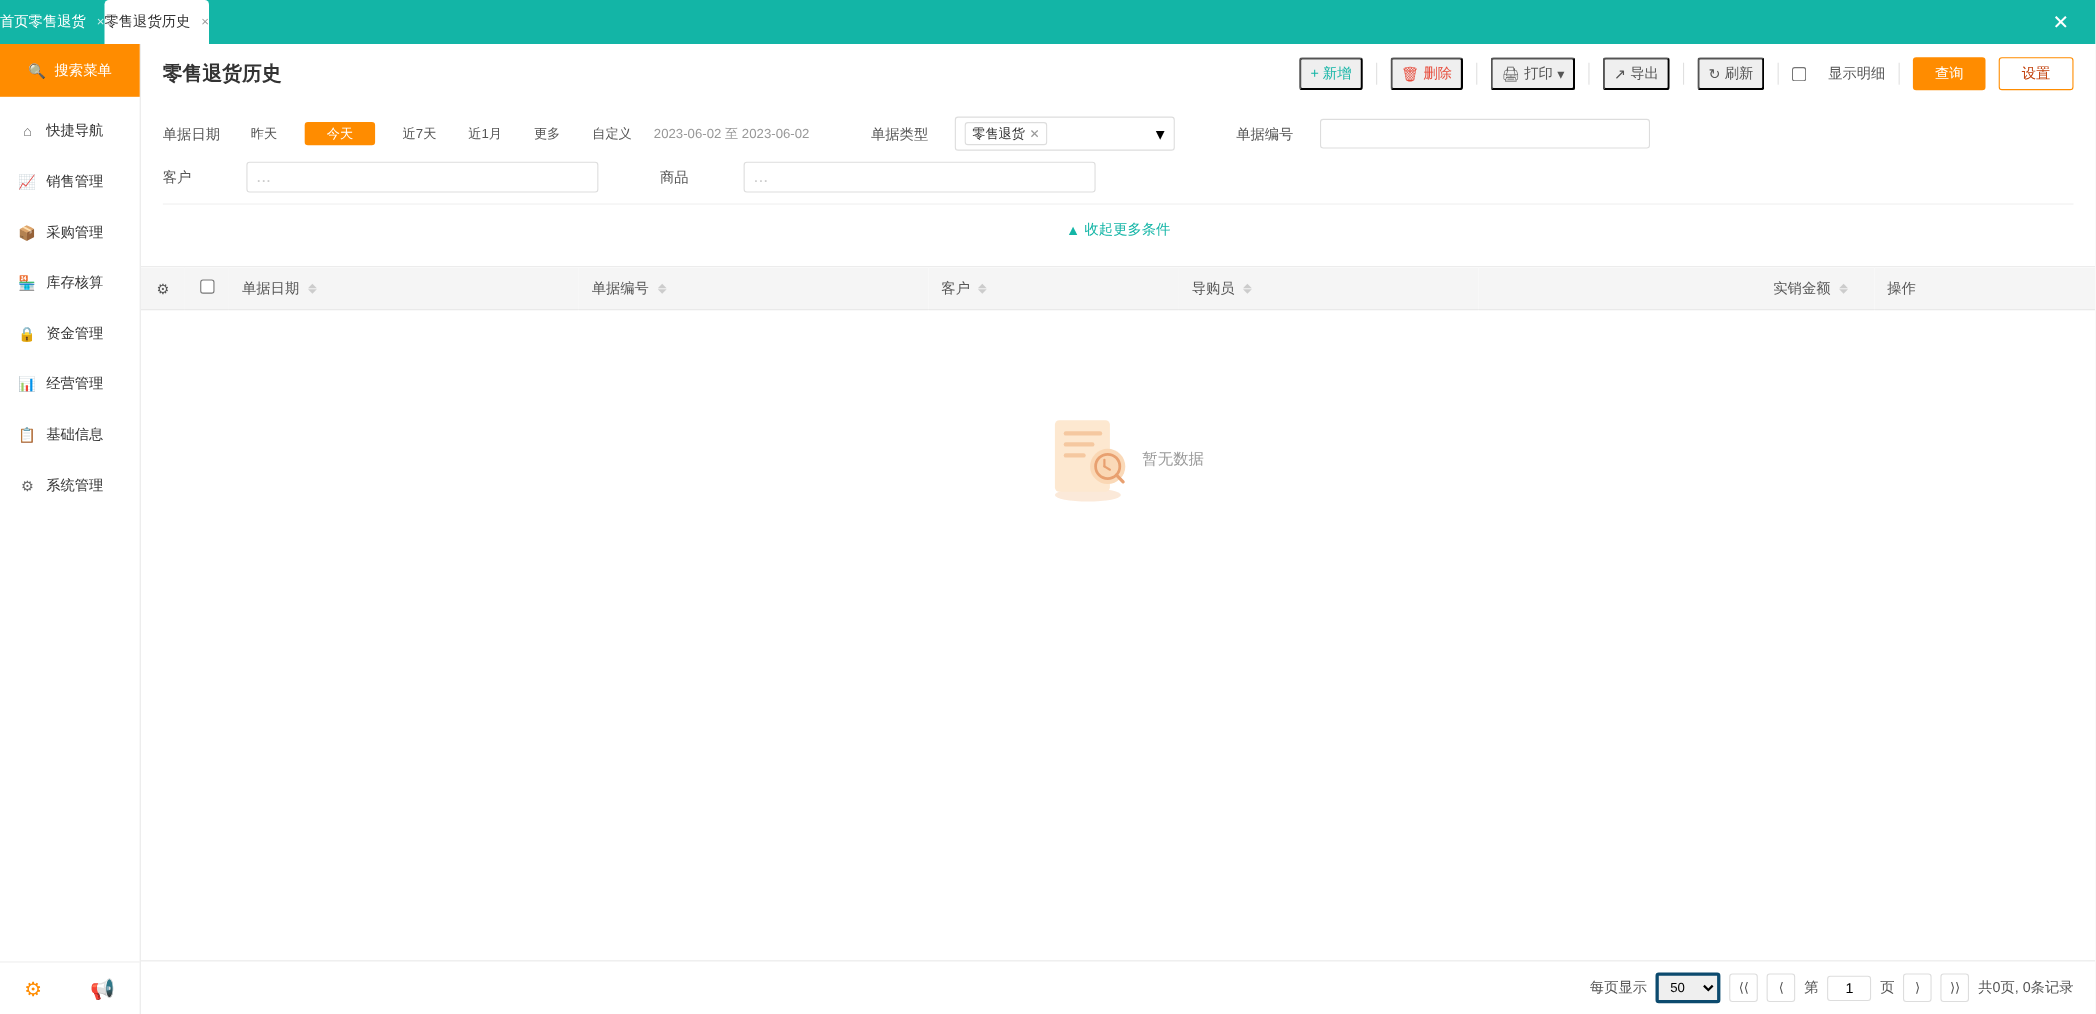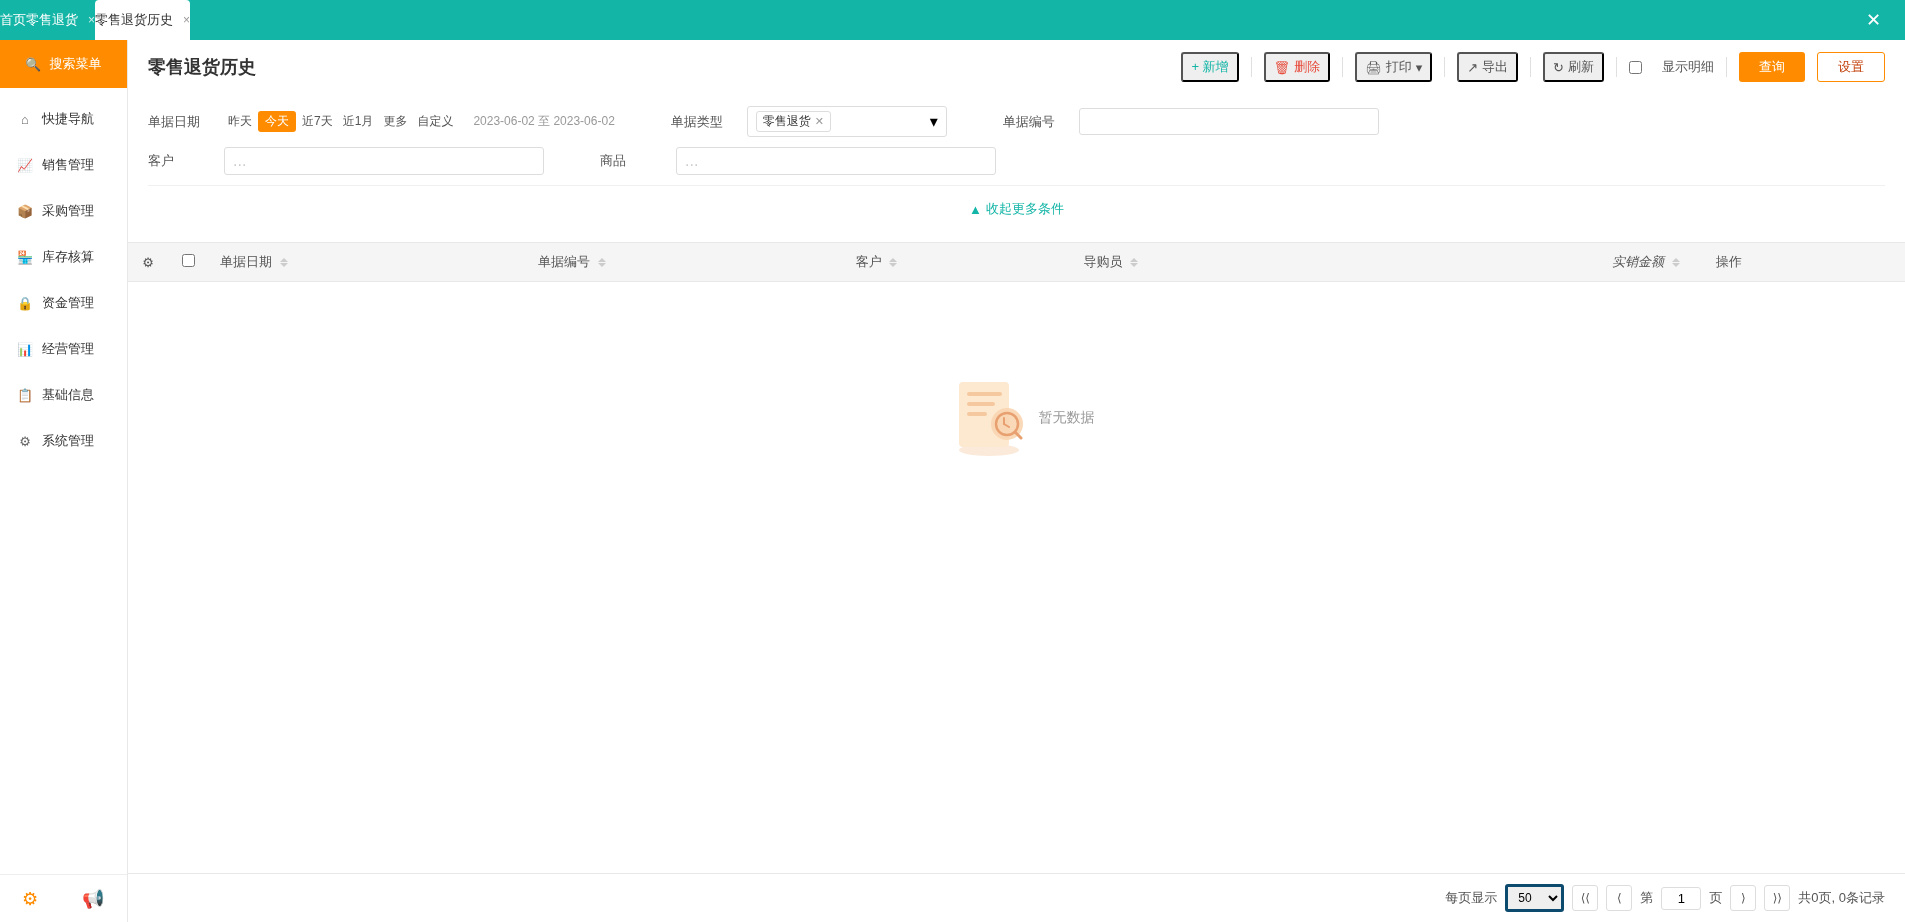--- a/index.html
+++ b/index.html
@@ -209,34 +209,34 @@
     }
     .filter-label {
       font-size: 13px;
       color: #555;
       white-space: nowrap;
       min-width: 60px;
     }
     .date-filter {
       display: flex;
       align-items: center;
-      gap: 2px;
+      gap: 21px;
       flex-wrap: wrap;
     }
     .date-quick-btn {
       font-size: 12px;
       color: #555;
       cursor: pointer;
       padding: 2px 4px;
     }
     .date-quick-btn.active {
       background: #ff8c00;
       color: #fff;
       border-radius: 3px;
-      padding: 2px 7px;
+      padding: 2px 20px;
     }
     .date-range-text {
       font-size: 12px;
       color: #999;
     }
     .filter-select-wrapper {
       display: flex;
       align-items: center;
       border: 1px solid #ddd;
       border-radius: 3px;
@@ -308,21 +308,21 @@
       font-size: 13px;
       color: #555;
       font-weight: 500;
       white-space: nowrap;
       text-align: left;
       border-bottom: 1px solid #e8e8e8;
     }
     th.sortable {
       cursor: pointer;
     }
-    th.right { text-align: right; font-style: italic; }
+    th.right { text-align: right; }
     .sort-icon {
       display: inline-flex;
       flex-direction: column;
       gap: 1px;
       margin-left: 4px;
       vertical-align: middle;
     }
     .sort-icon span {
       width: 0;
       height: 0;

